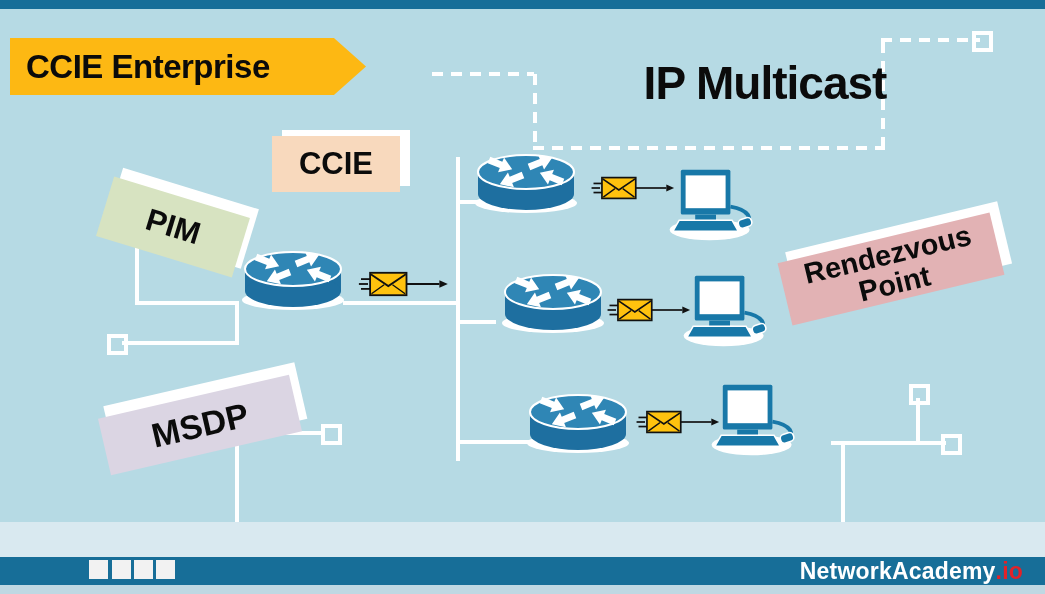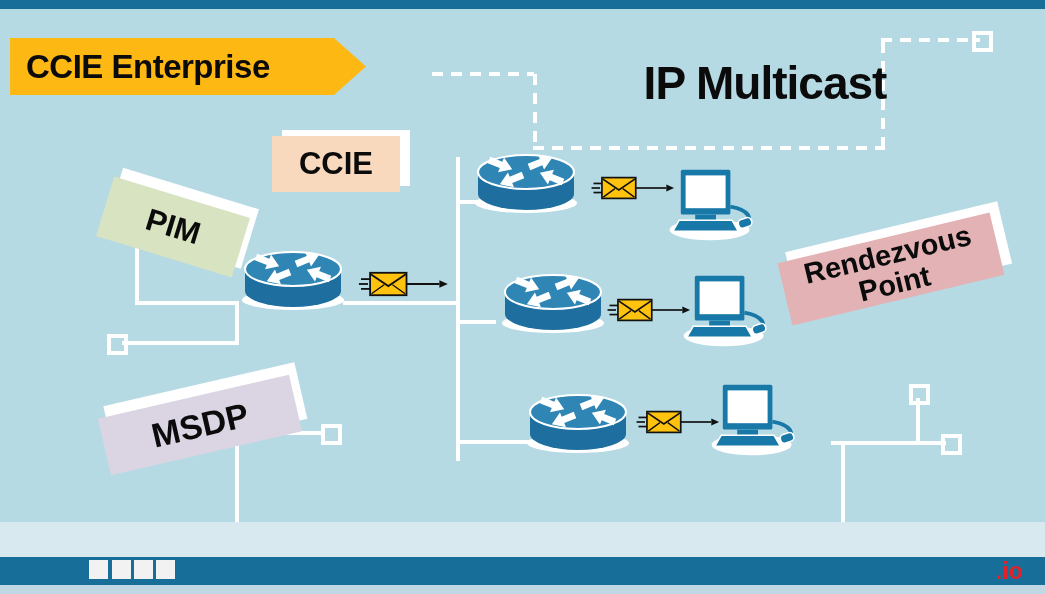--- a/index.html
+++ b/index.html
@@ -185,17 +185,18 @@
     </div>
   </div>
 
   <div class="footer">
     <div class="fsq" style="left:89px;"></div>
     <div class="fsq" style="left:112px;"></div>
     <div class="fsq" style="left:134px;"></div>
     <div class="fsq" style="left:156px;"></div>
   </div>
   <div class="brand">
+    <span>NetworkAcademy</span>
       <span class="suffix">.io</span>
   </div>
   <div class="bstrip"></div>
 
 </div>
 
 </body></html>

